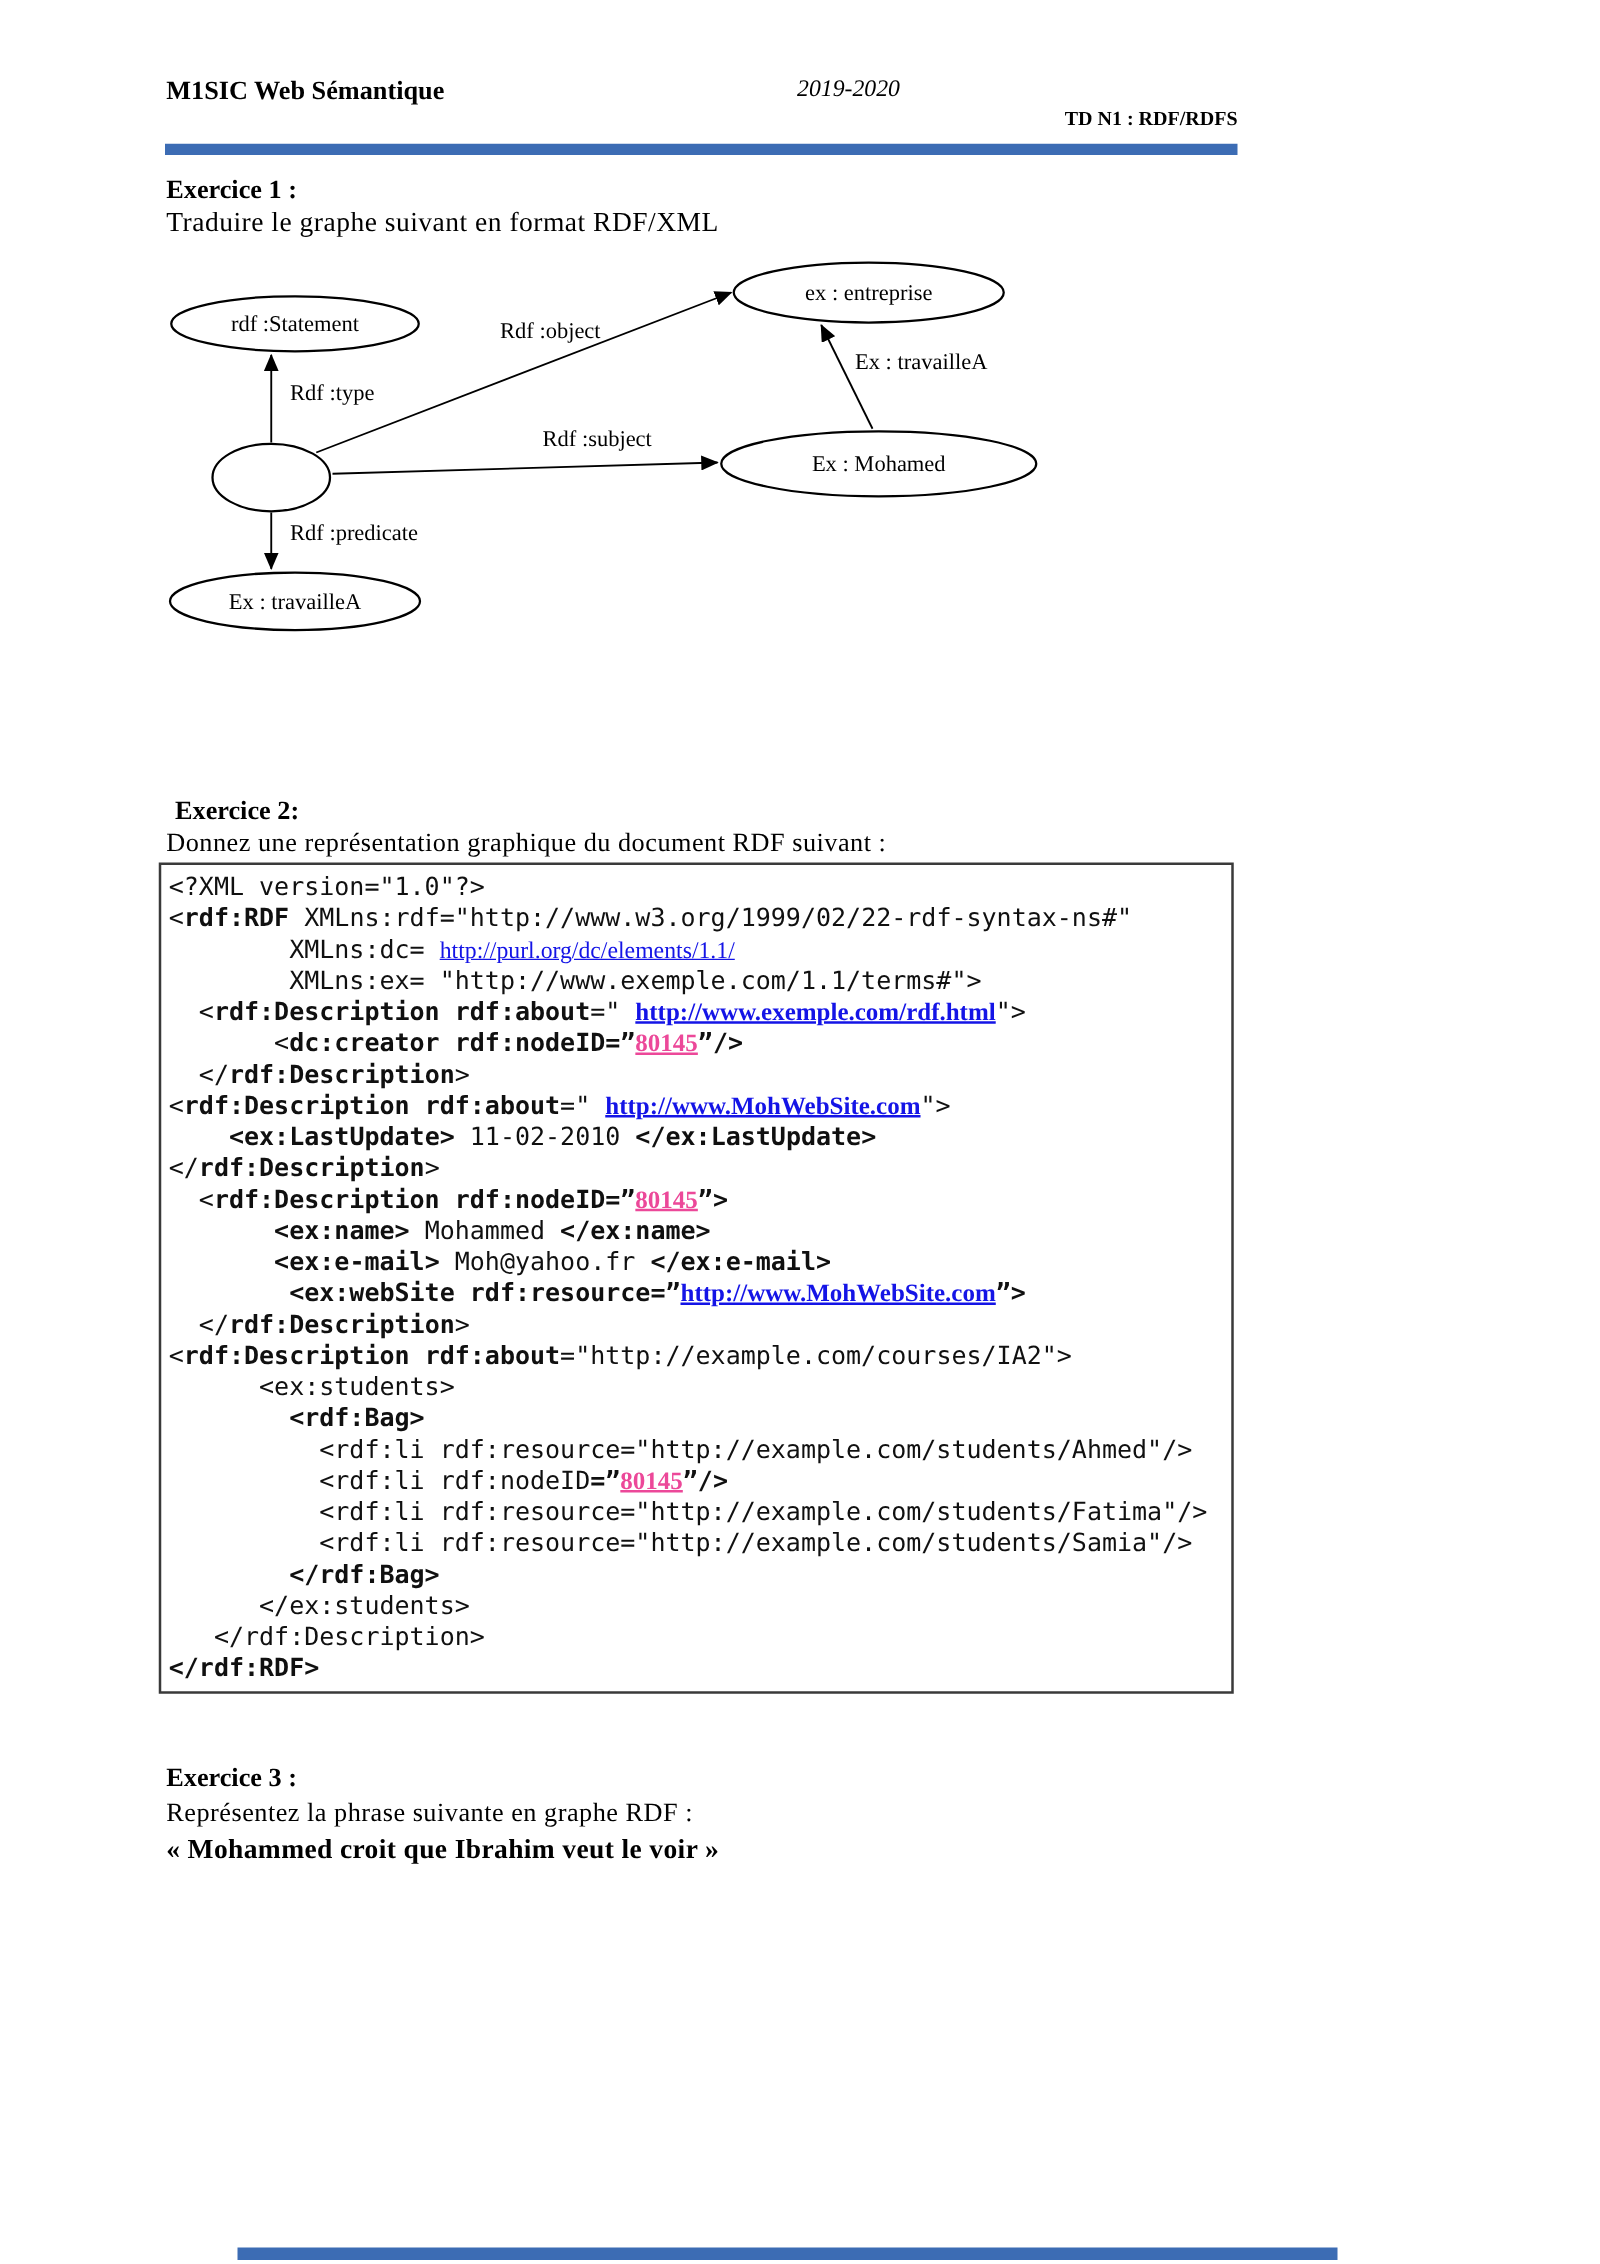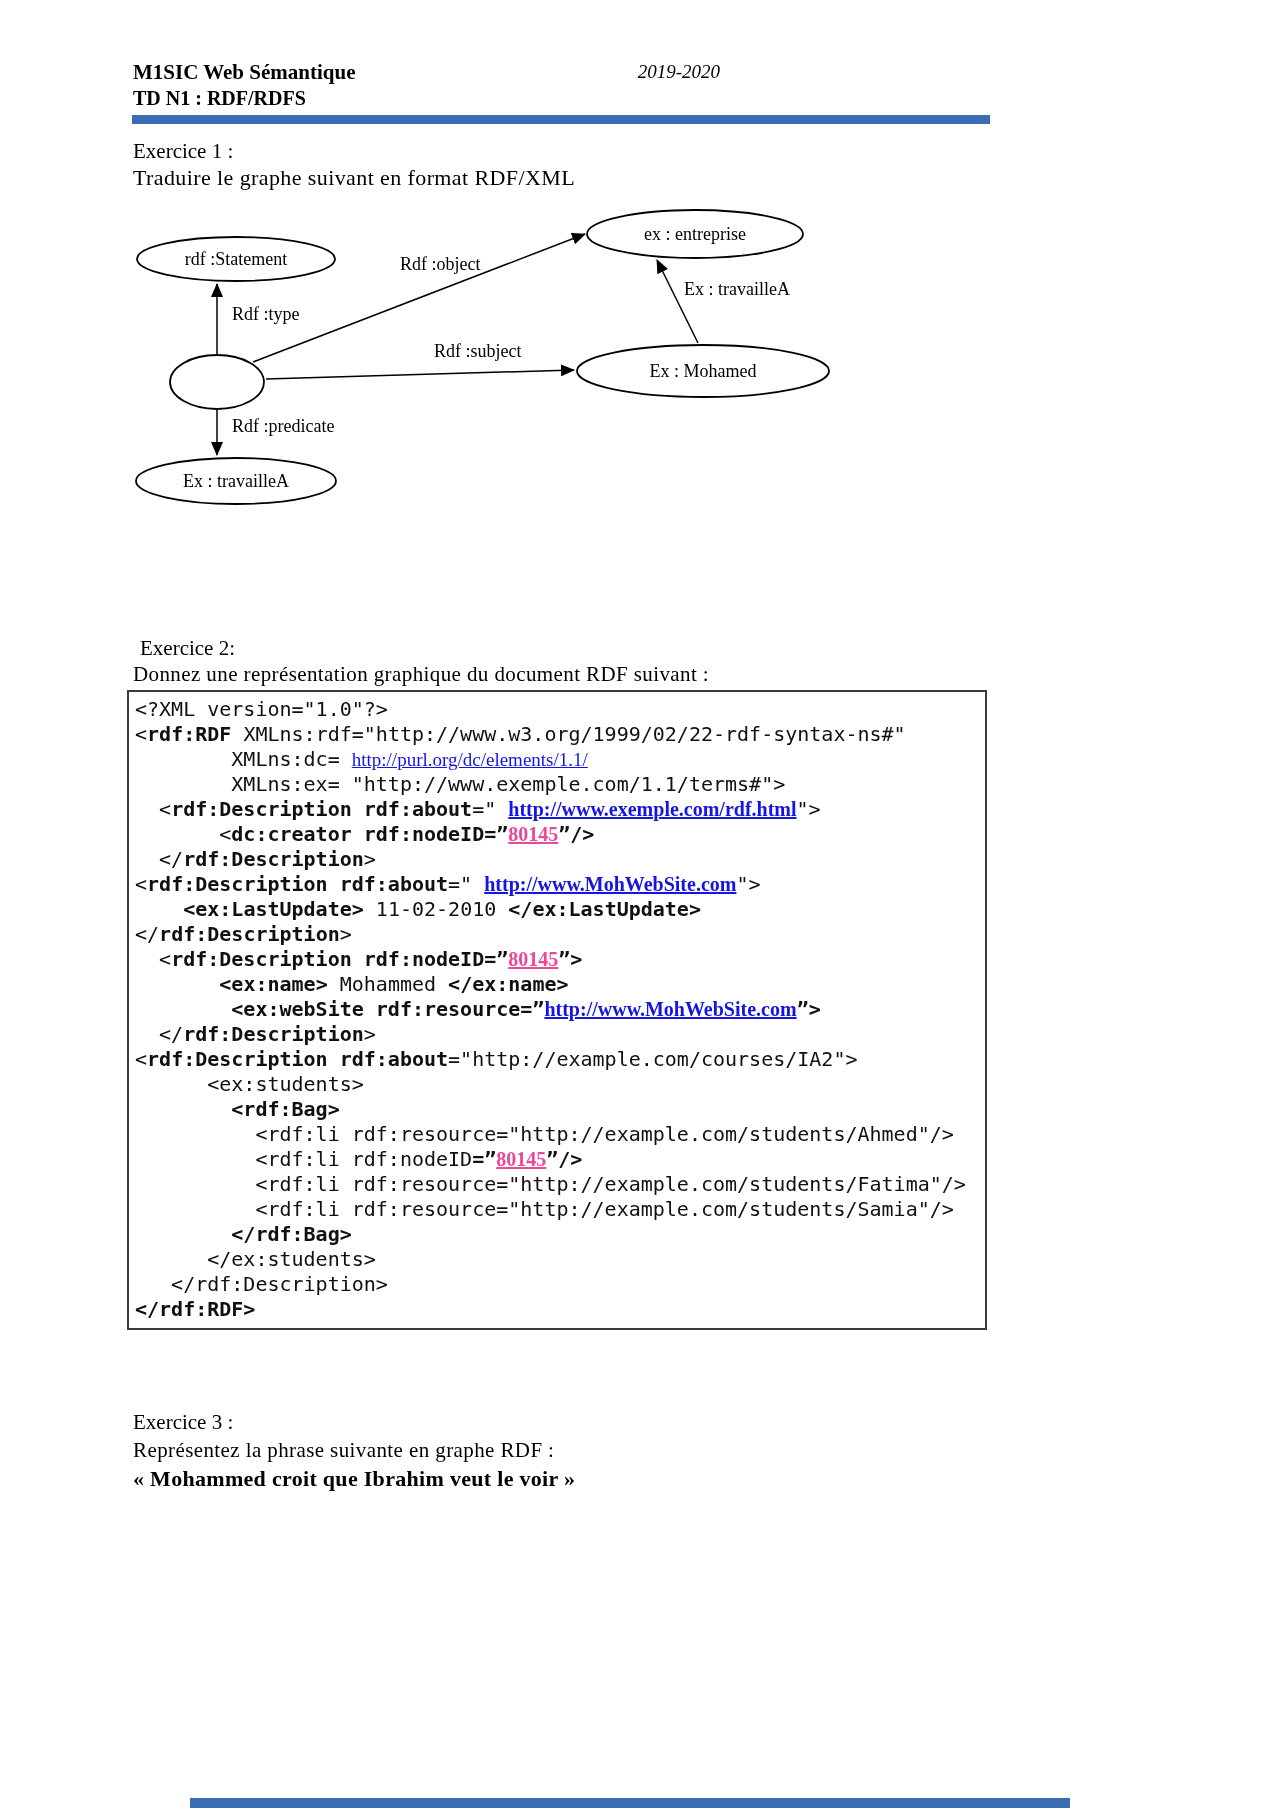--- a/index.html
+++ b/index.html
@@ -1,24 +1,24 @@
 <!DOCTYPE html>
 <html><head>
 <meta charset="utf-8">
 <style>
   html,body{margin:0;padding:0;background:#ffffff;}
   .page{position:relative;width:1070px;height:1811px;background:#ffffff;overflow:hidden;
         font-family:"Liberation Serif",serif;color:#000;}
   .abs{position:absolute;}
   .hdr-course{left:133px;top:60px;font-size:21px;font-weight:bold;}
   .hdr-year{right:350px;top:61px;font-size:19px;font-weight:normal;font-style:italic;}
-  .hdr-title{left:133px;top:87px;width:857px;text-align:left;font-size:20px;font-weight:bold;}
+  .hdr-title{left:133px;top:87px;width:857px;text-align:right;font-size:16px;font-weight:bold;}
   .hdr-bar{left:132px;top:115px;width:858px;height:9px;background:#3c6cb4;}
   .ftr-bar{left:190px;top:1798px;width:895px;height:10px;background:#3c6cb4;}
-  .ex-h{font-size:21px;font-weight:normal;text-align:right;}
+  .ex-h{font-size:21px;font-weight:bold;text-align:right;}
   .ex-p{font-size:21px;letter-spacing:0.4px;}
   .ex1-h{left:133px;top:139px;}
   .ex1-p{left:133px;top:165px;font-size:22px;}
   .ex2-h{left:140px;top:636px;}
   .ex2-p{left:133px;top:662px;}
   .ex3-h{left:133px;top:1410px;}
   .ex3-p{left:133px;top:1438px;}
   .ex3-s{left:133px;top:1466px;font-size:22px;font-weight:bold;letter-spacing:0.3px;}
   #diagram{left:0;top:0;width:1280px;height:560px;}
   .node{fill:#ffffff;stroke:#000000;stroke-width:1.8px;}
@@ -86,20 +86,21 @@
       <div class="code-line"><span class="seg-r">        XMLns:dc= </span><span class="seg-us">http://purl.org/dc/elements/1.1/</span></div>
       <div class="code-line"><span class="seg-r">        XMLns:ex= "http://www.exemple.com/1.1/terms#"&gt;</span></div>
       <div class="code-line"><span class="seg-r">  &lt;</span><span class="seg-b">rdf:Description rdf:about</span><span class="seg-r">=" </span><span class="seg-u">http://www.exemple.com/rdf.html</span><span class="seg-r">"&gt;</span></div>
       <div class="code-line"><span class="seg-r">       &lt;</span><span class="seg-b">dc:creator rdf:nodeID=”</span><span class="seg-un">80145</span><span class="seg-b">”/&gt;</span></div>
       <div class="code-line"><span class="seg-r">  &lt;/</span><span class="seg-b">rdf:Description</span><span class="seg-r">&gt;</span></div>
       <div class="code-line"><span class="seg-r">&lt;</span><span class="seg-b">rdf:Description rdf:about</span><span class="seg-r">=" </span><span class="seg-u">http://www.MohWebSite.com</span><span class="seg-r">"&gt;</span></div>
       <div class="code-line"><span class="seg-r">    </span><span class="seg-b">&lt;ex:LastUpdate&gt;</span><span class="seg-r"> 11-02-2010 </span><span class="seg-b">&lt;/ex:LastUpdate&gt;</span></div>
       <div class="code-line"><span class="seg-r">&lt;/</span><span class="seg-b">rdf:Description</span><span class="seg-r">&gt;</span></div>
       <div class="code-line"><span class="seg-r">  &lt;</span><span class="seg-b">rdf:Description rdf:nodeID=”</span><span class="seg-un">80145</span><span class="seg-b">”&gt;</span></div>
       <div class="code-line"><span class="seg-r">       </span><span class="seg-b">&lt;ex:name&gt;</span><span class="seg-r"> Mohammed </span><span class="seg-b">&lt;/ex:name&gt;</span></div>
+      <div class="code-line"><span class="seg-r">       </span><span class="seg-b">&lt;ex:e-mail&gt;</span><span class="seg-r"> Moh@yahoo.fr </span><span class="seg-b">&lt;/ex:e-mail&gt;</span></div>
       <div class="code-line"><span class="seg-r">        </span><span class="seg-b">&lt;ex:webSite rdf:resource=”</span><span class="seg-u">http://www.MohWebSite.com</span><span class="seg-b">”&gt;</span></div>
       <div class="code-line"><span class="seg-r">  &lt;/</span><span class="seg-b">rdf:Description</span><span class="seg-r">&gt;</span></div>
       <div class="code-line"><span class="seg-r">&lt;</span><span class="seg-b">rdf:Description rdf:about</span><span class="seg-r">="http://example.com/courses/IA2"&gt;</span></div>
       <div class="code-line"><span class="seg-r">      &lt;ex:students&gt;</span></div>
       <div class="code-line"><span class="seg-r">        </span><span class="seg-b">&lt;rdf:Bag&gt;</span></div>
       <div class="code-line"><span class="seg-r">          &lt;rdf:li rdf:resource="http://example.com/students/Ahmed"/&gt;</span></div>
       <div class="code-line"><span class="seg-r">          &lt;rdf:li rdf:nodeID</span><span class="seg-b">=”</span><span class="seg-un">80145</span><span class="seg-b">”/&gt;</span></div>
       <div class="code-line"><span class="seg-r">          &lt;rdf:li rdf:resource="http://example.com/students/Fatima"/&gt;</span></div>
       <div class="code-line"><span class="seg-r">          &lt;rdf:li rdf:resource="http://example.com/students/Samia"/&gt;</span></div>
       <div class="code-line"><span class="seg-r">        </span><span class="seg-b">&lt;/rdf:Bag&gt;</span></div>

